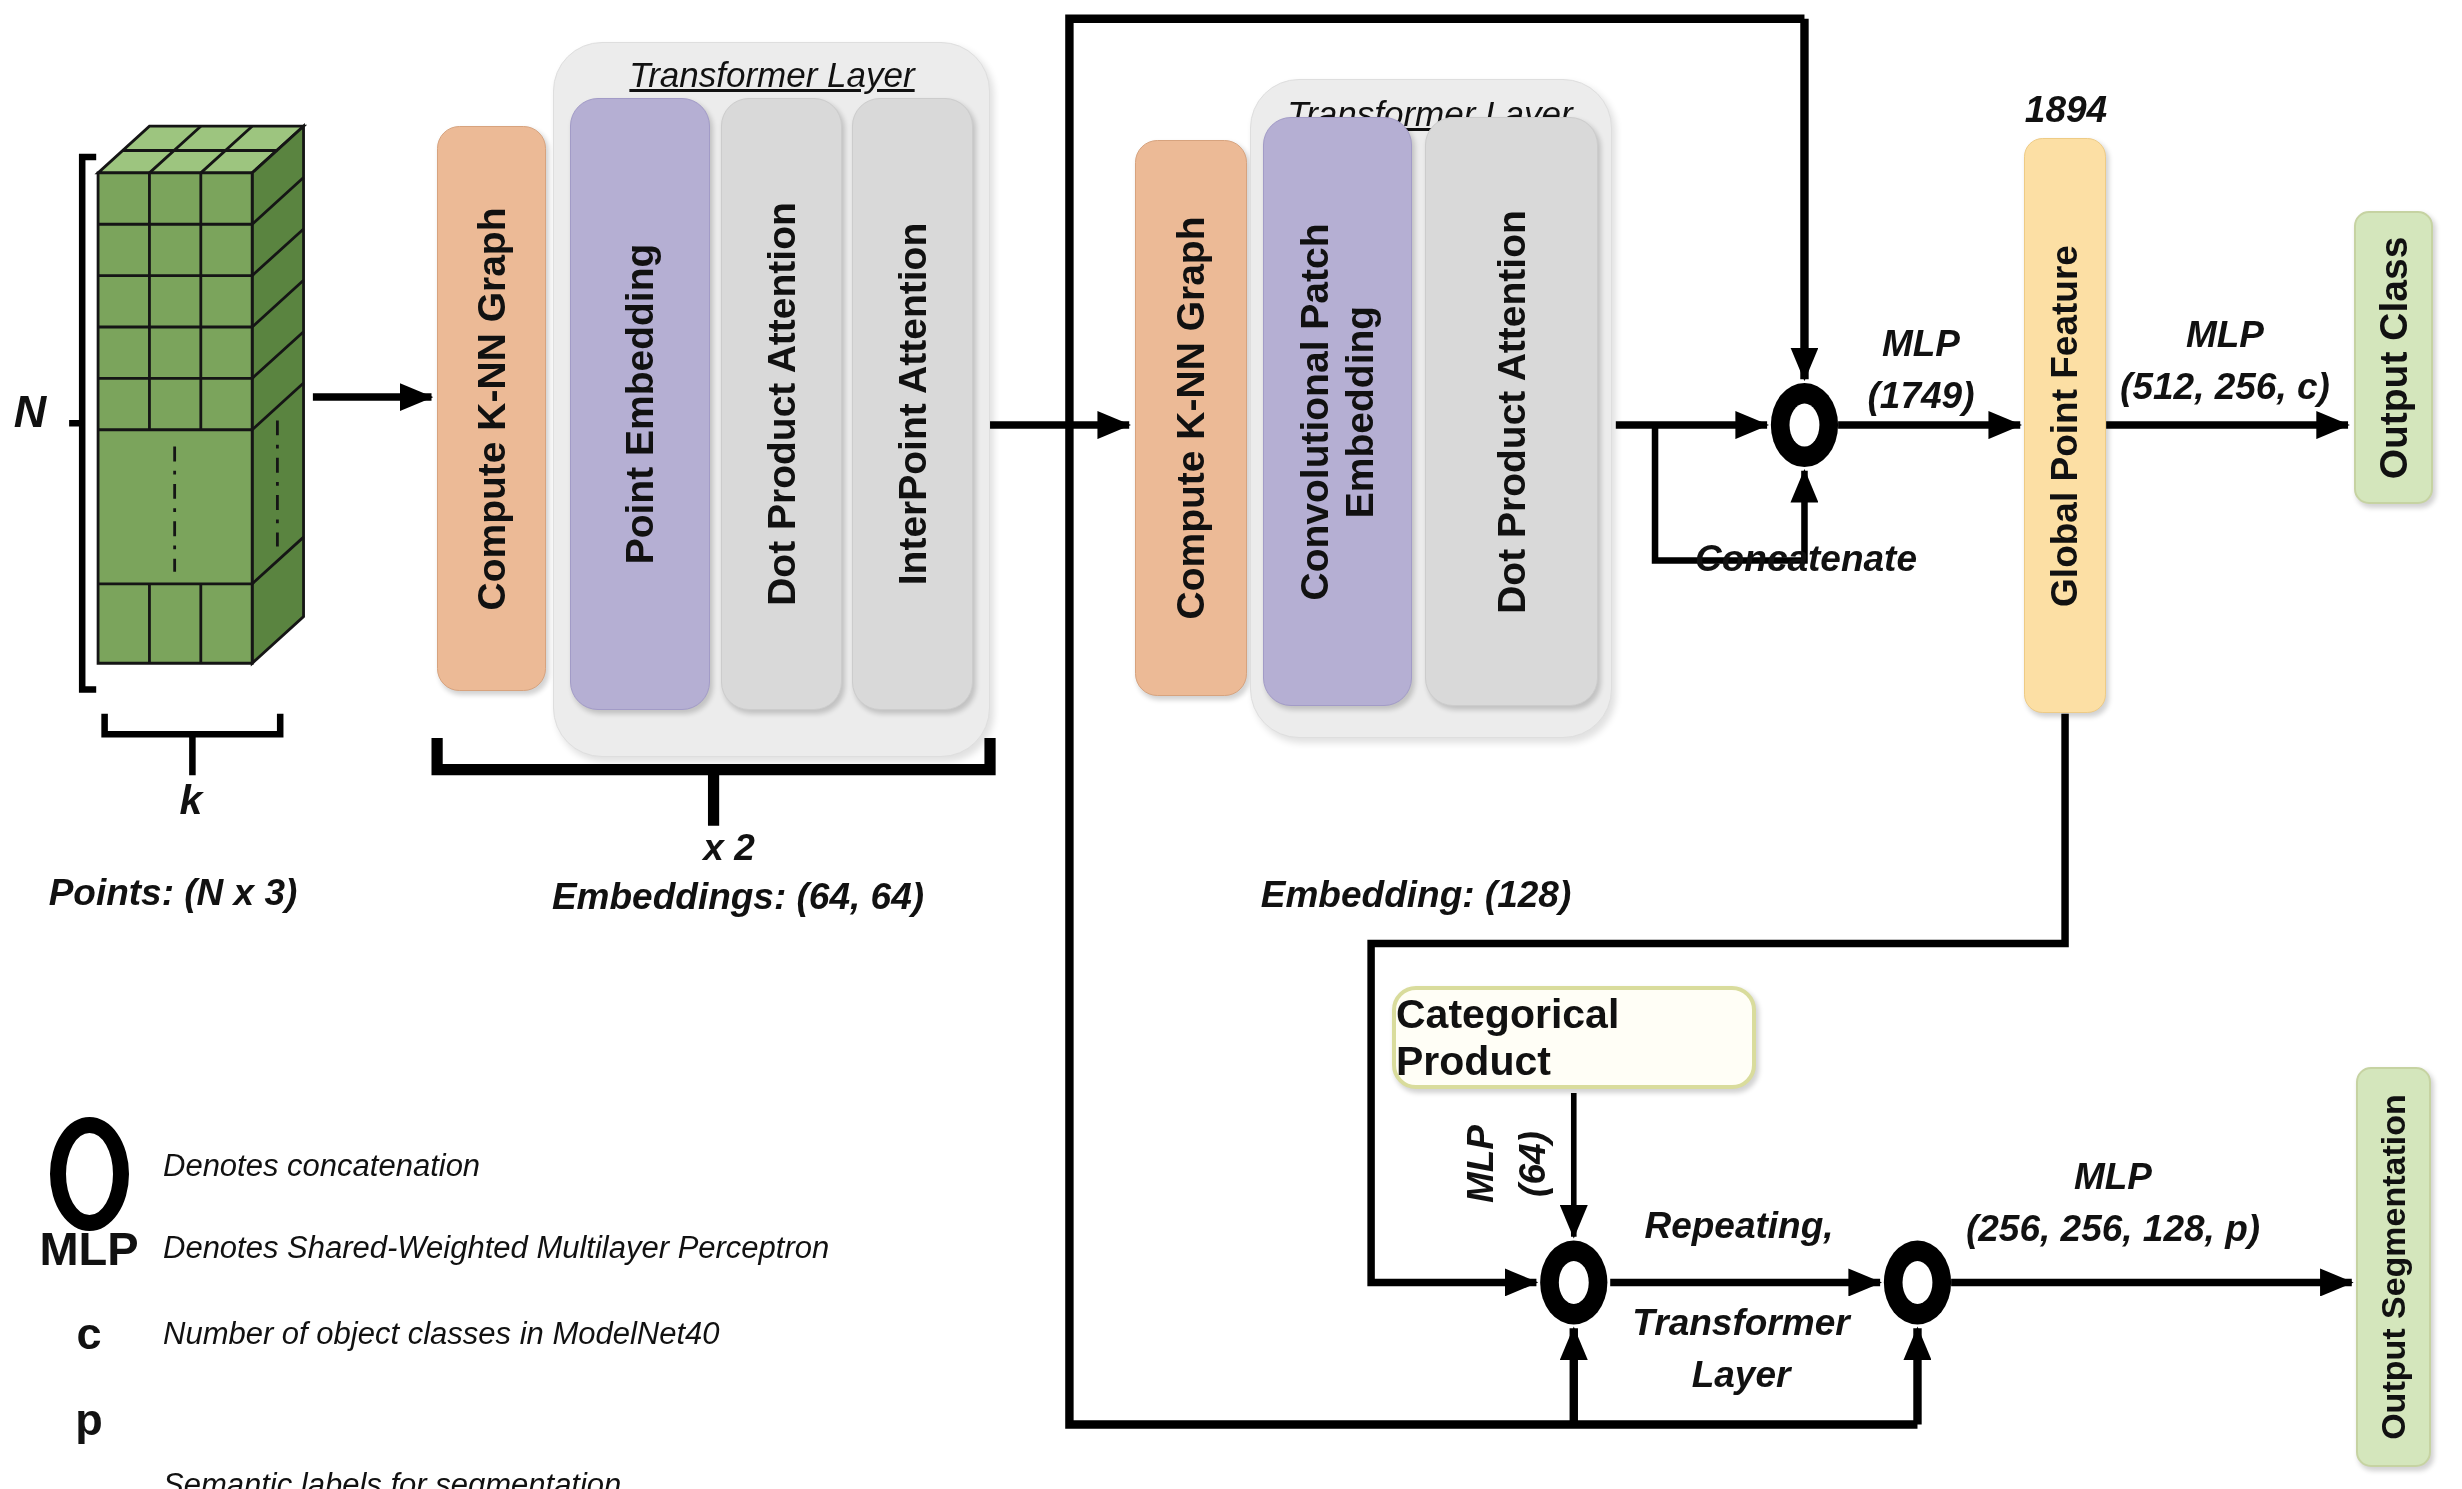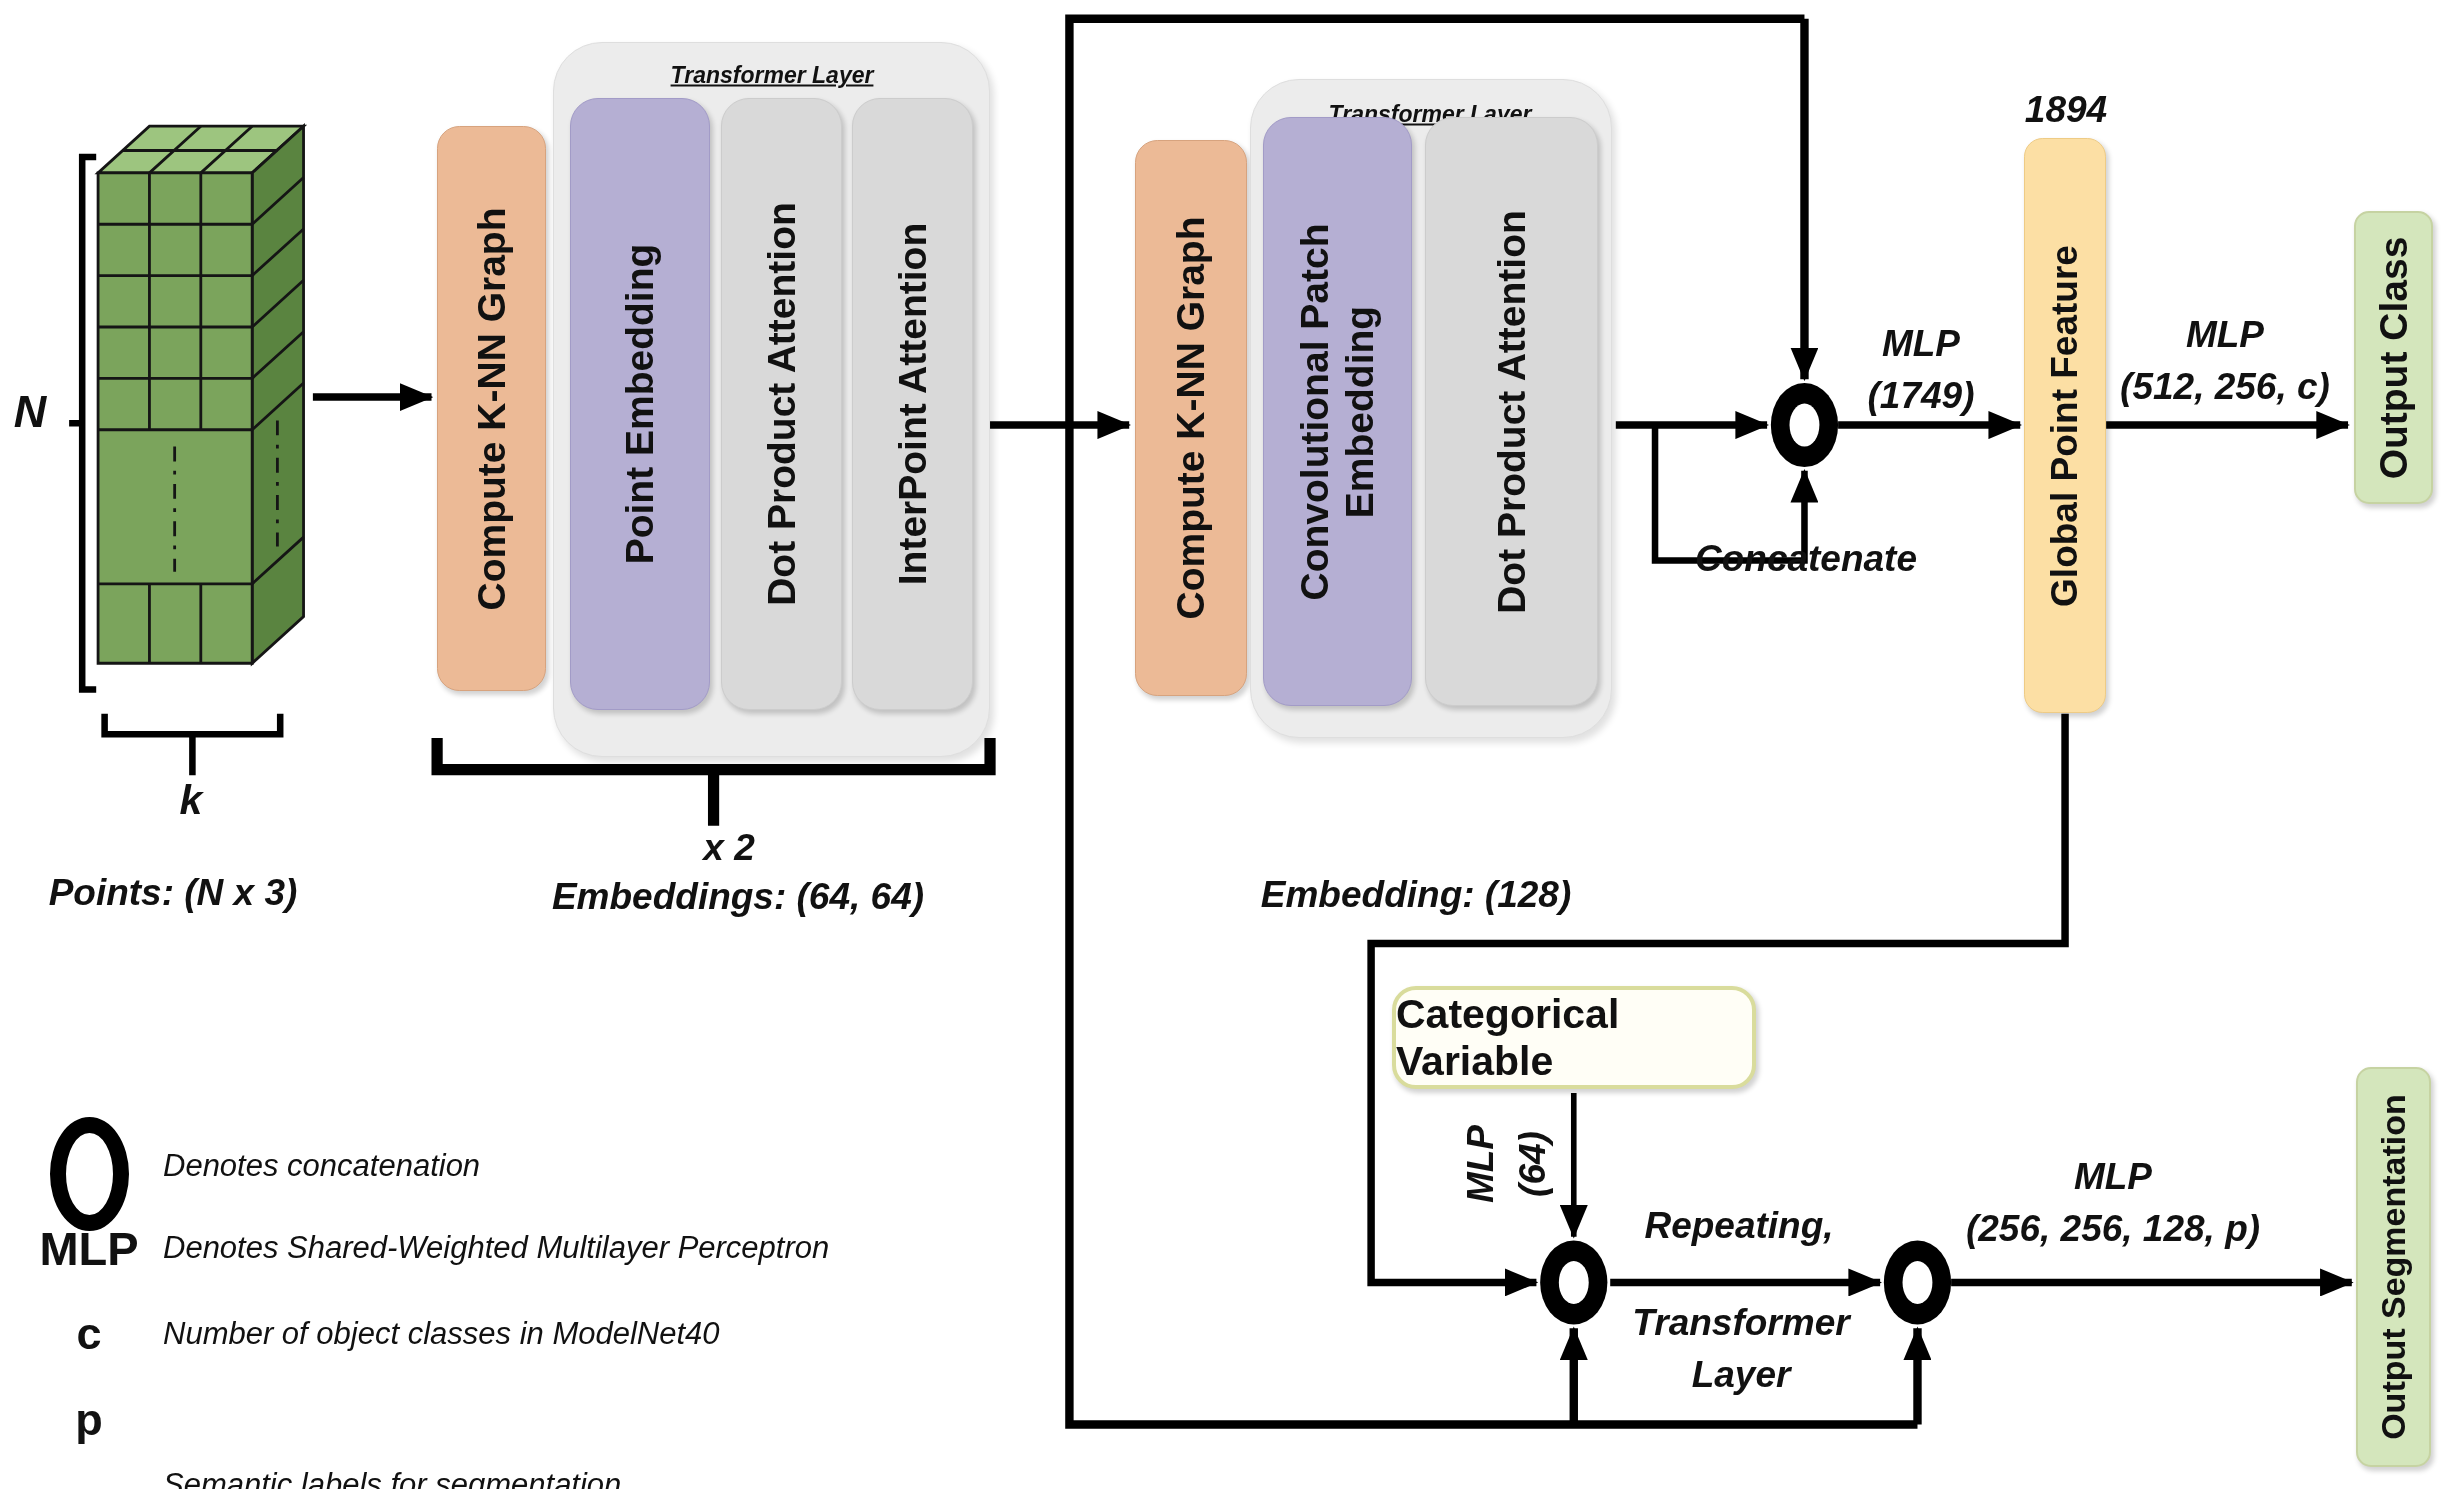--- a/index.html
+++ b/index.html
@@ -19,21 +19,21 @@
   .catvar { background:var(--catvar-fill); border:4.7px solid var(--catvar-border); border-radius:24px;
             display:flex; align-items:center; justify-content:center;
             font-weight:bold; font-size:41px; }
 
   .v { position:absolute; left:50%; top:50%;
        transform:translate(-50%,-50%) rotate(-90deg);
        white-space:nowrap; font-weight:bold; font-size:39px; text-align:center; line-height:1.15; }
   .v span { display:block; }
 
   .ctitle { position:absolute; transform:translate(-50%,-50%); white-space:nowrap;
-            font-style:italic; font-weight:bold; font-size:23px; text-decoration:underline; }
+            font-style:italic; font-weight:normal; font-size:35px; text-decoration:underline; }
 
   .ann { position:absolute; transform:translate(-50%,-50%); white-space:nowrap;
          font-style:italic; font-weight:bold; font-size:37px; text-align:center; line-height:1.4; }
   .ann span { display:block; }
   .ann.rot { transform:translate(-50%,-50%) rotate(-90deg); }
 
   .legend-sym-o { position:absolute; width:47px; height:82px; border:16px solid #000;
                   border-radius:50%; box-sizing:content-box; }
   .legend-sym { position:absolute; transform:translate(-50%,-50%); font-weight:bold; font-size:47px; }
   .legend-txt { position:absolute; transform:translateY(-50%); white-space:nowrap;
@@ -136,21 +136,21 @@
 
   <div class="box gpf" style="left:2024px; top:138px; width:82px; height:575px;">
     <div class="v" style="font-size:37px;">Global Point Feature</div>
   </div>
 
   <div class="box outbox" style="left:2354px; top:211px; width:79px; height:293px;">
     <div class="v">Output Class</div>
   </div>
 
   <div class="box catvar" style="left:1392px; top:986px; width:364px; height:103px;">
-    <span>Categorical Variable</span>
+    <span>Categorical Product</span>
   </div>
 
   <div class="box outbox" style="left:2356px; top:1067px; width:75px; height:400px;">
     <div class="v" style="font-size:34px;">Output Segmentation</div>
   </div>
 
   <div class="ann" style="left:30px; top:411px; font-size:45px;">N</div>
   <div class="ann" style="left:191px; top:801px; font-size:41px;">k</div>
   <div class="ann" style="left:173px; top:893px;">Points: (N x 3)</div>
 

